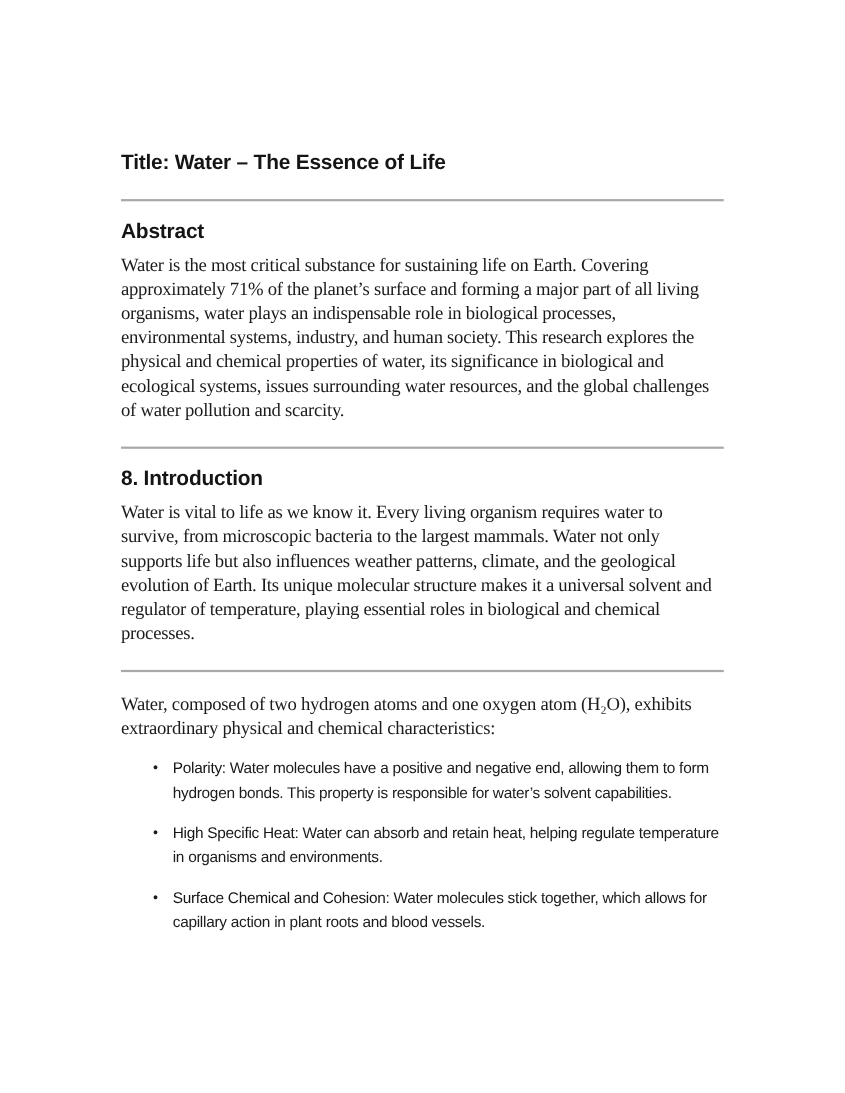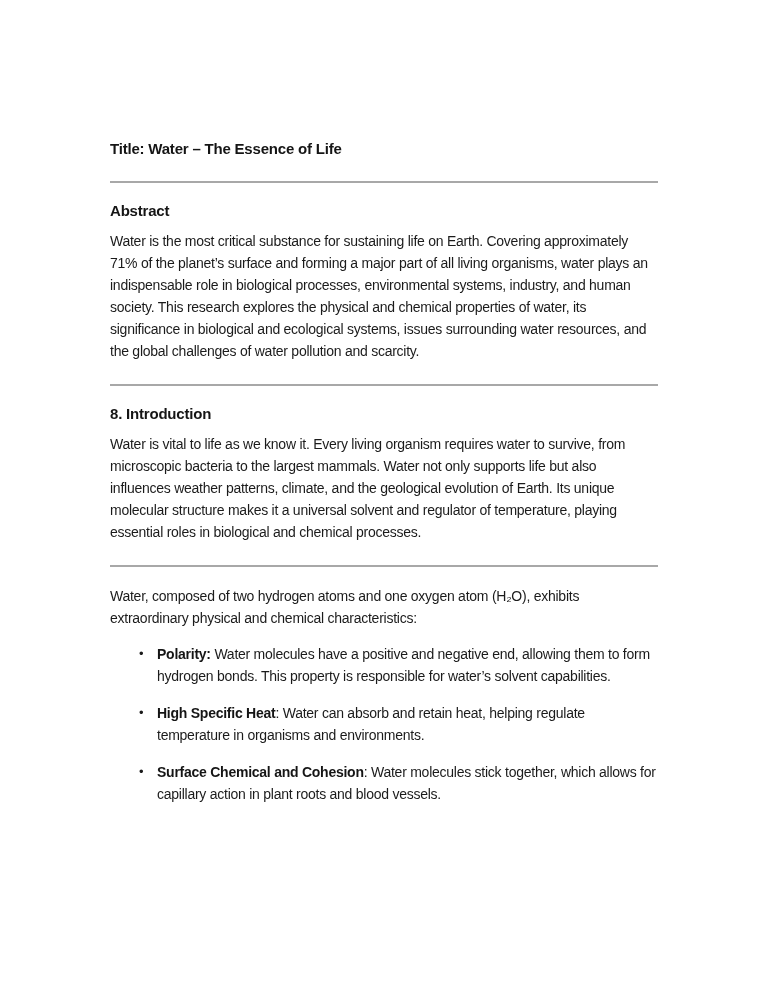--- a/index.html
+++ b/index.html
@@ -15,35 +15,36 @@
     overflow: hidden;
   }
   .page {
     box-sizing: border-box;
     width: 768px;
     height: 994px;
     padding: 139px 110px 40px 110px;
   }
   h1.doc-title,
   h2.section-heading {
-    font-size: 15px;
+    font-size: 19px;
     line-height: 20px;
     font-weight: bold;
     margin: 0;
     letter-spacing: -0.2px;
     color: #151515;
   }
   h2.section-heading {
     margin: 0 0 9px 0;
   }
   p.para {
-    font-size: 14px;
+    font-size: 17px;
     line-height: 22px;
     margin: 0 0 14px 0;
     letter-spacing: -0.25px;
+    font-family: Liberation Serif, serif;
   }
   hr.divider {
     border: none;
     border-top: 2px solid #a8a8a8;
     margin: 22px 0 18px 0;
     height: 0;
   }
   ul.bullet-list {
     list-style: none;
     margin: 2px 0 0 0;
@@ -59,21 +60,21 @@
   }
   ul.bullet-list li .bullet-dot {
     position: absolute;
     left: 29px;
     top: 0;
     font-size: 13px;
     line-height: 22px;
     color: #1b1b1b;
   }
   .b {
-    font-weight: bold;
+    font-weight: normal;
     color: #151515;
   }
 </style>
 </head>
 <body>
 
 <div class="page">
 
   <h1 class="doc-title">Title: Water – The Essence of Life</h1>
 

